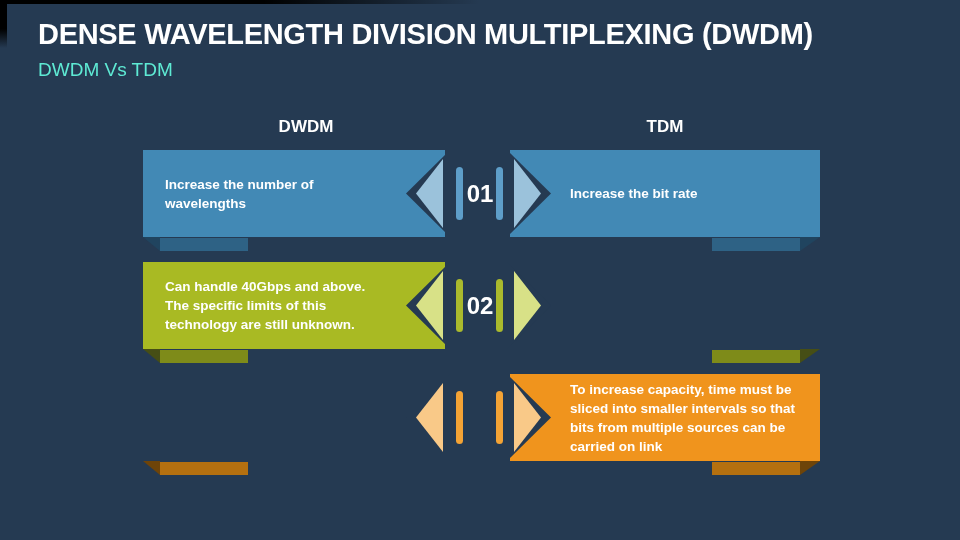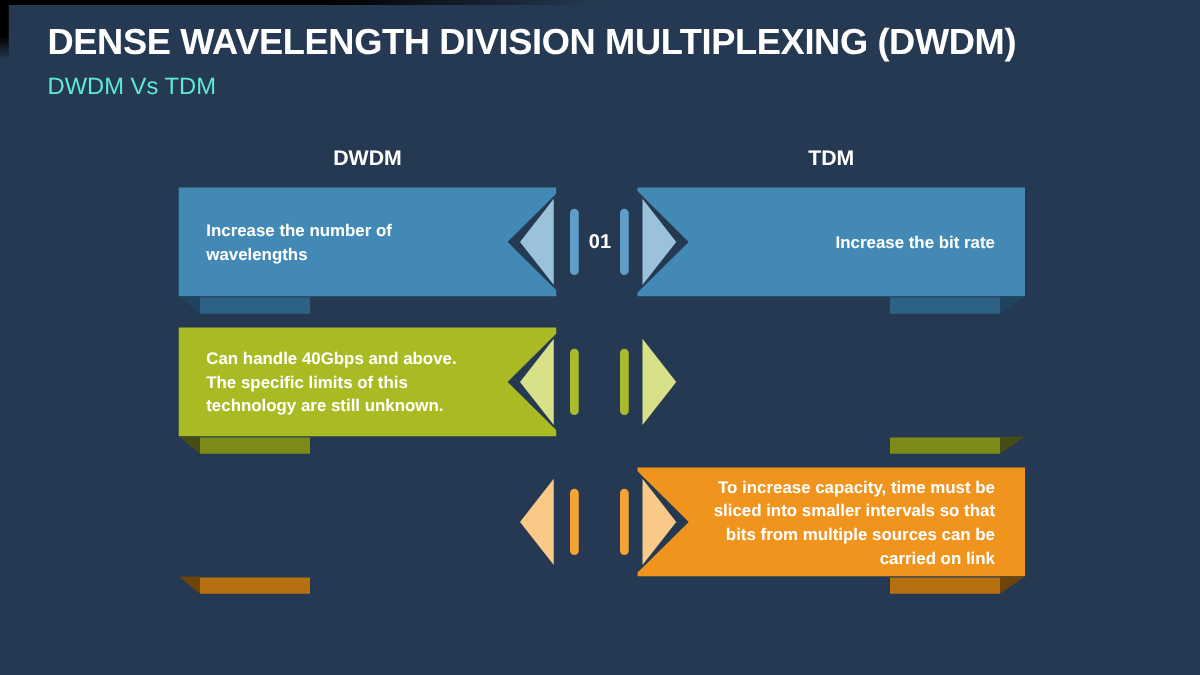--- a/index.html
+++ b/index.html
@@ -19,44 +19,44 @@
   }
   .subtitle{
     position:absolute; left:38px; top:59px; color:#5eead4;
     font-size:19px; font-weight:400; white-space:nowrap;
   }
   .col-header{
     position:absolute; top:114px; height:26px; color:#fff;
     display:flex; align-items:center; justify-content:center;
     font-size:17px; font-weight:700;
   }
-  .col-header.dwdm{left:143px; width:302px;}
+  .col-header.dwdm{left:155px; width:302px;}
   .col-header.tdm{left:510px; width:310px;}
   .row{position:absolute; left:0; width:960px; height:87px;}
   .row-1{top:150px;} .row-2{top:262px;} .row-3{top:374px;}
   .banner{
     position:absolute; top:0; height:87px; background:var(--banner);
     display:flex; align-items:center; color:#fff;
   }
   .banner .txt{
     font-size:13.5px; font-weight:700; line-height:19px; white-space:pre-line; width:100%;
   }
   .banner-left{left:143px; width:302px;}
   .banner-left .txt{padding-left:22px; padding-right:64px; text-align:left;}
   .banner-right{left:510px; width:310px;}
-  .banner-right .txt{padding-right:24px; padding-left:60px; text-align:right;}
+  .banner-right .txt{padding-right:24px; padding-left:60px; text-align:left;}
   .tri{position:absolute; top:0; width:44px; height:87px;}
   .tri-left{left:406px;}
   .tri-right{left:507px;}
   .bar{position:absolute; top:17px; width:7px; height:53px; border-radius:4px; background:var(--bar);}
   .bar-a{left:456px;} .bar-b{left:496px;}
   .num{
     position:absolute; left:462px; top:0; width:36px; height:87px;
     display:flex; align-items:center; justify-content:center;
-    color:#fff; font-size:16px; font-weight:700;
+    color:#fff; font-size:24px; font-weight:700;
   }
   .shadow-strip{position:absolute; top:88px; width:88px; height:13px; background:var(--shadow);}
   .shadow-strip.sleft{left:160px;}
   .shadow-strip.sright{left:712px;}
   .shadow-fold{position:absolute; top:87px; height:14px; background:var(--fold);}
   .shadow-fold.fleft{left:143px; width:17px; clip-path:polygon(0 0,100% 0,100% 100%);}
   .shadow-fold.fright{left:800px; width:20px; clip-path:polygon(0 0,100% 0,0 100%);}
 </style>
 </head>
 <body>
@@ -103,20 +103,21 @@
     </div>
     <svg class="tri tri-left" viewBox="0 0 44 87">
       <polygon points="44,0 44,87 0,43.5" fill="var(--bg)"></polygon>
       <polygon points="37,9 37,78 10,43.5" fill="var(--light-triangle)"></polygon>
     </svg>
     <svg class="tri tri-right" viewBox="0 0 44 87">
       <polygon points="0,0 0,87 44,43.5" fill="var(--bg)"></polygon>
       <polygon points="7,9 7,78 34,43.5" fill="var(--light-triangle)"></polygon>
     </svg>
     <div class="bar bar-a"></div>
+    <div class="num">02</div>
     <div class="bar bar-b"></div>
     <div class="shadow-fold fleft"></div>
     <div class="shadow-strip sleft"></div>
     <div class="shadow-strip sright"></div>
     <div class="shadow-fold fright"></div>
   </div>
 
   <div class="row row-3" style="--banner: #f0941d; --light-triangle: #f9c988; --bar: #f4a335; --shadow: #b5700f; --fold: #6e4409;">
     <div class="banner banner-right">
       <div class="txt">To increase capacity, time must be

